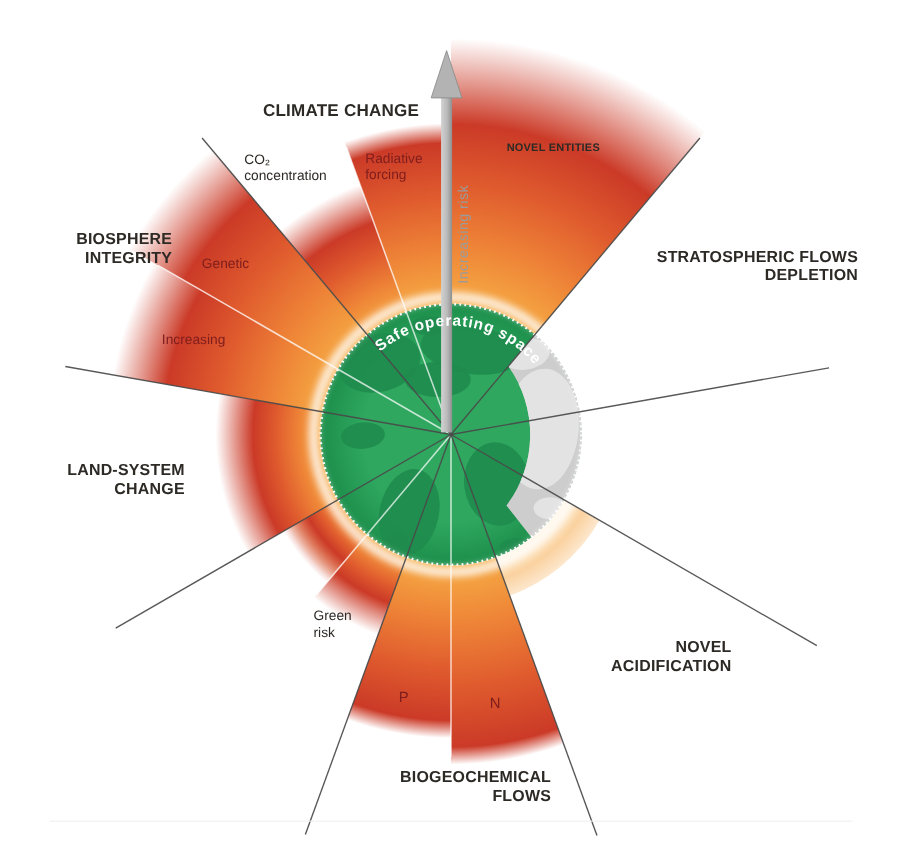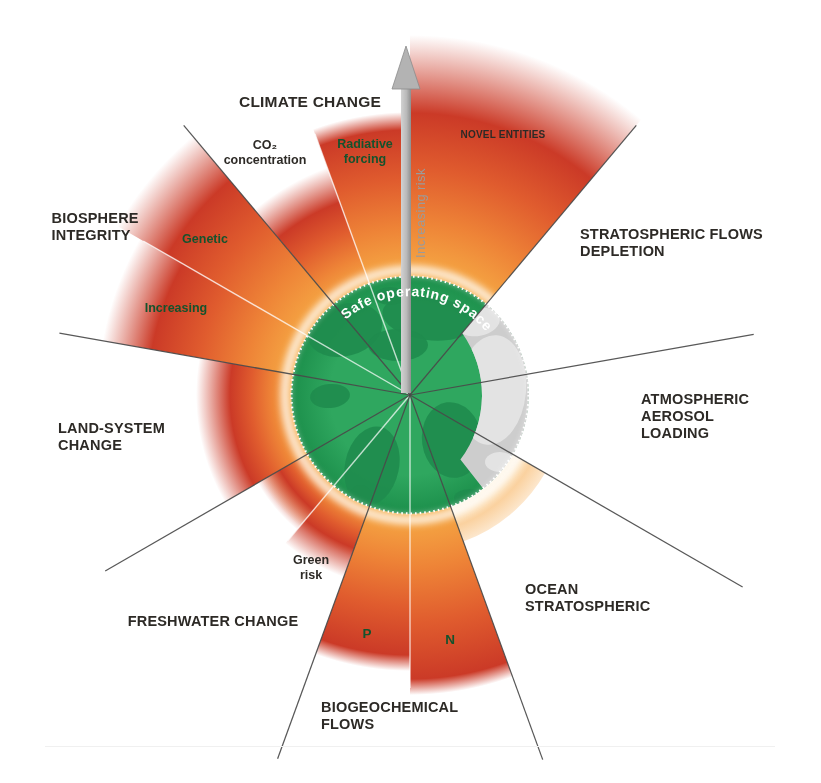--- a/index.html
+++ b/index.html
@@ -1,24 +1,24 @@
 <!DOCTYPE html>
 <html><head>
 <meta charset="utf-8">
 <style>
   html,body{margin:0;padding:0;background:#fff;}
   #stage{position:relative;width:821px;height:783px;background:#fff;overflow:hidden;
          font-family:"Liberation Sans","DejaVu Sans",sans-serif;}
   #pb-svg{position:absolute;left:0;top:0;}
   .labels{position:absolute;left:0;top:0;width:821px;height:783px;pointer-events:none;}
-  .lbl{position:absolute;transform:translate(-50%,-50%);text-align:left;
+  .lbl{position:absolute;transform:translate(-50%,-50%);text-align:right;
        font-weight:bold;font-size:14.5px;line-height:1.18;color:#2D2A26;letter-spacing:.2px;}
-  .sub{position:absolute;transform:translate(-50%,-50%);text-align:center;
-       font-weight:bold;font-size:12.5px;line-height:1.22;color:#2D2A26;}
-  .on-wedge{color:#14532d;}
+  .sub{position:absolute;transform:translate(-50%,-50%);
+       font-weight:normal;font-size:12.5px;line-height:1.22;color:#2D2A26;}
+  .on-wedge{color:#7f1d1d;}
   .hairline{position:absolute;height:1px;background:#F0F0F0;}
 </style>
 </head>
 <body>
 
 <div id="stage">
   <svg id="pb-svg" width="821" height="783" viewBox="0 0 821 783">
       <defs>
         <filter id="soft" x="-40%" y="-40%" width="180%" height="180%">
           <feGaussianBlur stdDeviation="3.5"></feGaussianBlur>
@@ -170,25 +170,23 @@
     </svg>
 
   <div class="hairline" style="left:45px;top:746px;width:730px;"></div>
 
   <div class="labels">
     <div class="lbl" style="left:310px;top:102px;font-size:15.5px;white-space:nowrap">CLIMATE CHANGE</div>
     <div class="sub" style="left:265px;top:153px;width:86px">CO₂ concentration</div>
     <div class="sub on-wedge" style="left:365px;top:152px;width:66px">Radiative forcing</div>
     <div class="lbl" style="left:503px;top:135px;font-size:10px;white-space:nowrap">NOVEL ENTITIES</div>
     <div class="lbl" style="left:680px;top:243px;width:200px">STRATOSPHERIC FLOWS DEPLETION</div>
-    <div class="lbl" style="left:700px;top:417px;width:118px">ATMOSPHERIC AEROSOL LOADING</div>
-    <div class="lbl" style="left:595px;top:598px;width:140px">OCEAN STRATOSPHERIC</div>
+    <div class="lbl" style="left:595px;top:598px;width:140px">NOVEL ACIDIFICATION</div>
     <div class="lbl" style="left:411px;top:716px;width:180px">BIOGEOCHEMICAL FLOWS</div>
     <div class="sub on-wedge" style="left:367px;top:634px;font-size:13.5px">P</div>
     <div class="sub on-wedge" style="left:450px;top:640px;font-size:13.5px">N</div>
-    <div class="lbl" style="left:213px;top:622px;white-space:nowrap">FRESHWATER CHANGE</div>
     <div class="sub" style="left:311px;top:568px;width:52px">Green risk</div>
     <div class="lbl" style="left:113px;top:437px;width:110px">LAND-SYSTEM CHANGE</div>
     <div class="lbl" style="left:104px;top:227px;width:105px">BIOSPHERE INTEGRITY</div>
     <div class="sub on-wedge" style="left:205px;top:240px;white-space:nowrap">Genetic</div>
     <div class="sub on-wedge" style="left:176px;top:309px;white-space:nowrap">Increasing</div>
   </div>
 </div>
 
 </body></html>

